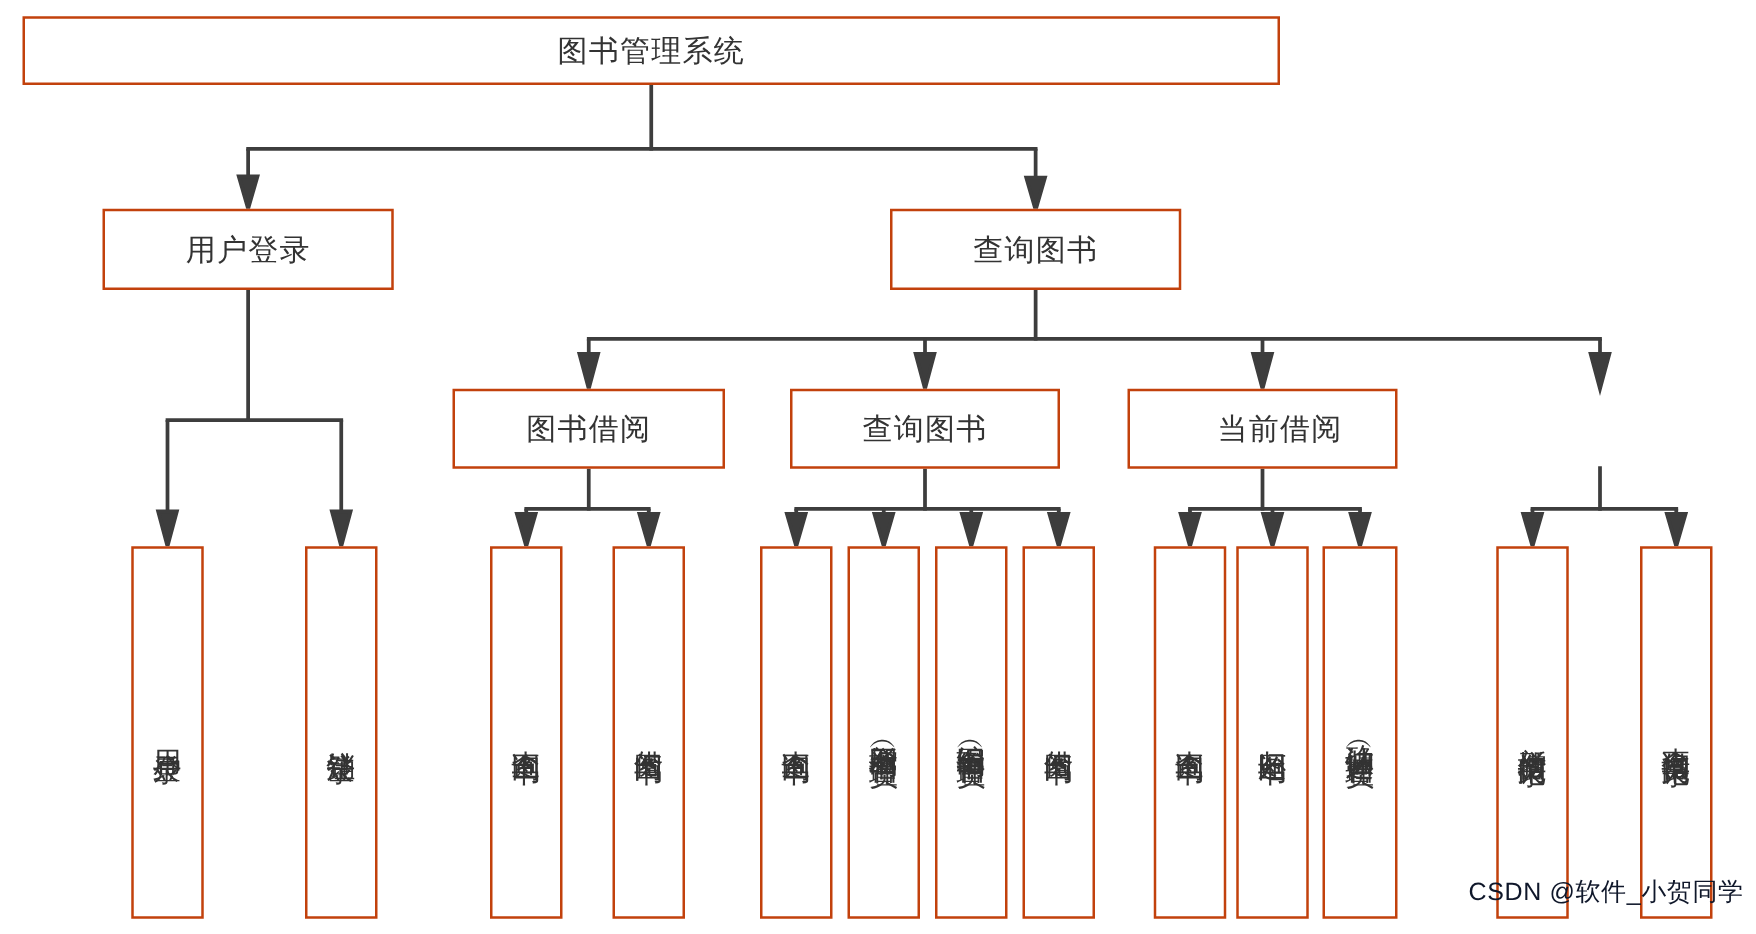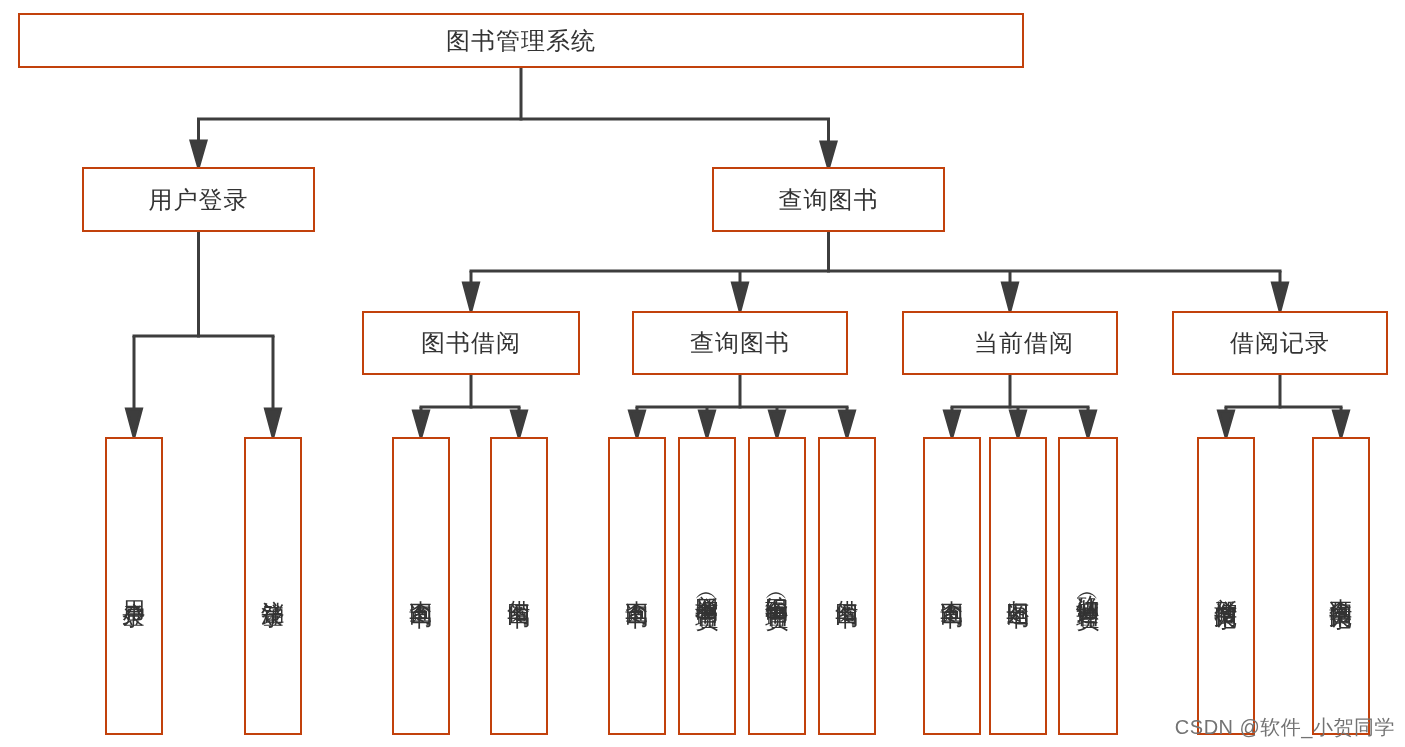--- a/index.html
+++ b/index.html
@@ -33,24 +33,24 @@
   .leaf .vtext {
     writing-mode: vertical-rl;
     text-orientation: mixed;
     line-height: 1.06;
     letter-spacing: 2px;
     white-space: nowrap;
   }
   .watermark {
     position: absolute;
     right: 10px;
-    bottom: 6px;
+    bottom: 20px;
     z-index: 5;
     font-size: 20px;
-    color: #737373;
+    color: #0f172a;
     letter-spacing: 0.5px;
   }
 </style>
 </head>
 <body>
 
 <div class="canvas">
 
   <svg class="wires" width="1405" height="747" viewBox="0 0 1405 747">
     <g stroke="#3d3d3d" stroke-width="3" fill="#3d3d3d">
@@ -131,21 +131,20 @@
   </svg>
 
   <div class="node" style="left:18px; top:13px; width:1006px; height:55px;">图书管理系统</div>
 
   <div class="node" style="left:82px; top:167px; width:233px; height:65px;">用户登录</div>
   <div class="node" style="left:712px; top:167px; width:233px; height:65px;">查询图书</div>
 
   <div class="node" style="left:362px; top:311px; width:218px; height:64px;">图书借阅</div>
   <div class="node" style="left:632px; top:311px; width:216px; height:64px;">查询图书</div>
   <div class="node" style="left:902px; top:311px; width:216px; height:64px;padding-left:28px;">当前借阅</div>
-  <div class="node" style="left:1172px; top:311px; width:216px; height:64px;">借阅记录</div>
 
   <div class="node leaf" style="left:105px; top:437px; width:58px; height:298px;">
     <span class="vtext">用户登录</span>
   </div>
   <div class="node leaf" style="left:244px; top:437px; width:58px; height:298px;">
     <span class="vtext">注销登录</span>
   </div>
 
   <div class="node leaf" style="left:392px; top:437px; width:58px; height:298px;">
     <span class="vtext">查询图书</span>

